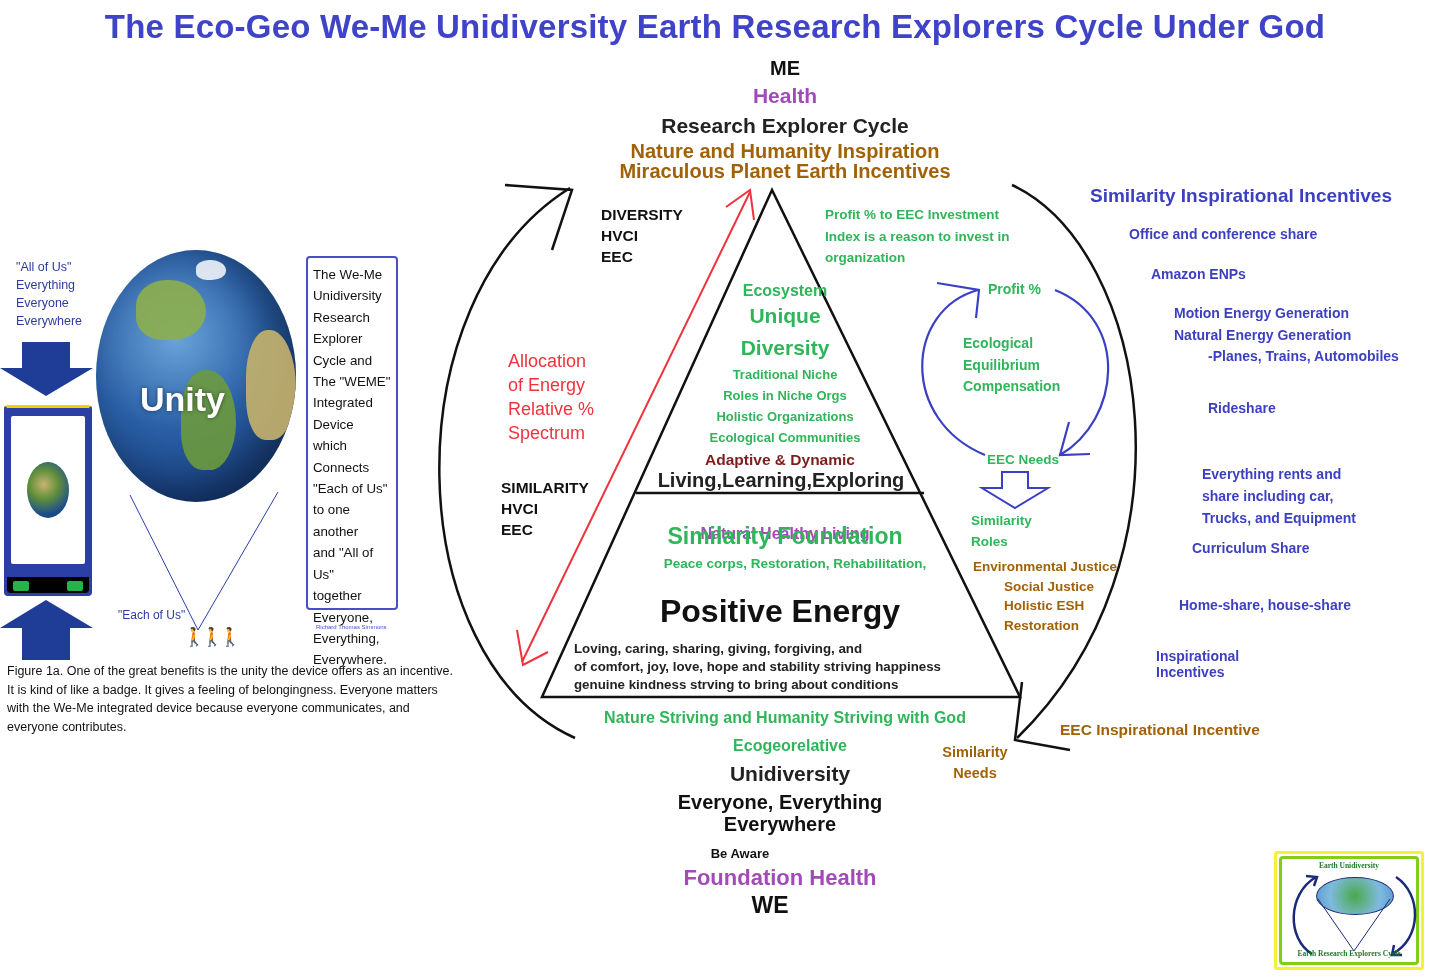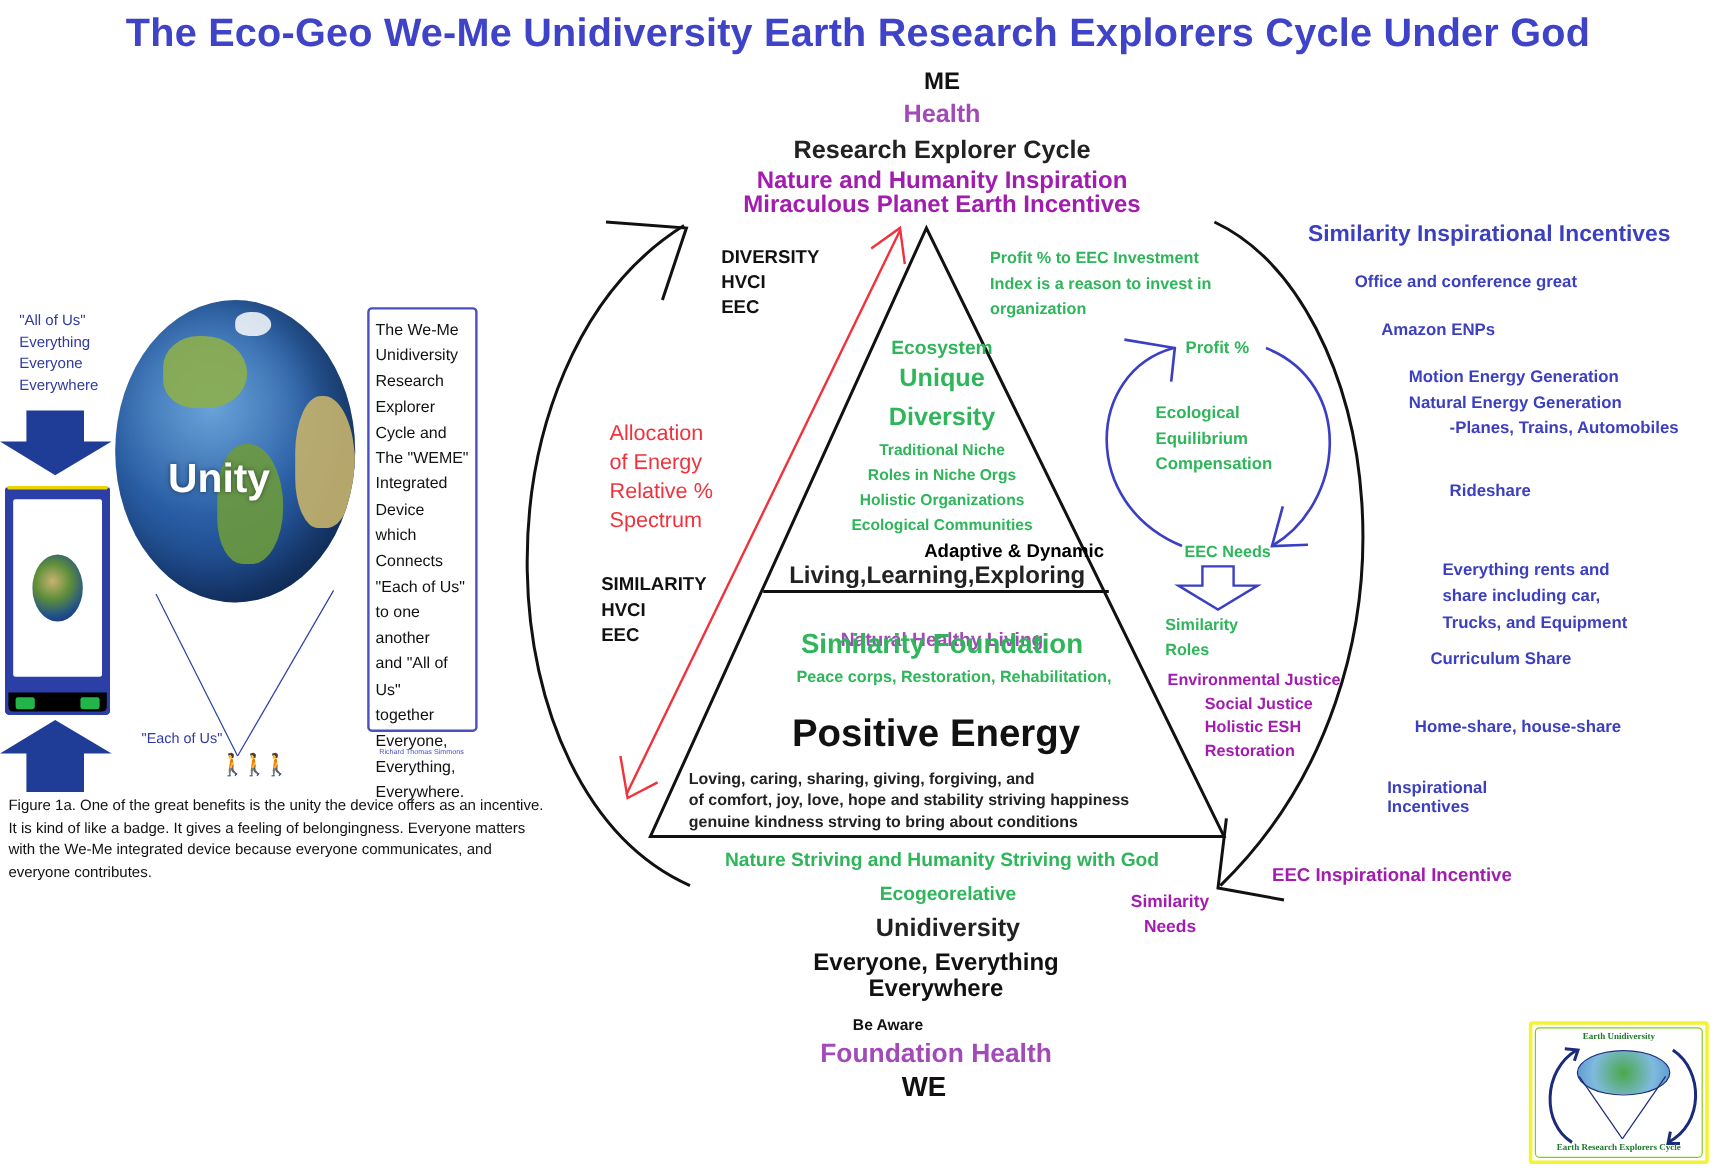--- a/index.html
+++ b/index.html
@@ -1,20 +1,20 @@
 <!DOCTYPE html>
 <html><head>
 <meta charset="utf-8">
 <style>
   html, body { margin: 0; padding: 0; background: #ffffff; }
   body { width: 1430px; height: 976px; position: relative; overflow: hidden; font-family: "Liberation Sans", sans-serif; }
   .abs { position: absolute; }
   .title { left: 0; top: 8px; width: 1430px; text-align: center; font-weight: bold; font-size: 33px; color: #3f43c7; letter-spacing: 0.2px; }
   .center { text-align: center; }
-  .green { color: #a21caf; }
+  .green { color: #a16207; }
   .green2 { color: #2fb55a; }
   .purple { color: #a24ab8; }
   .blue { color: #3c3fc0; }
   .red { color: #f0323c; }
   svg.layer { position: absolute; left: 0; top: 0; width: 1430px; height: 976px; pointer-events: none; }
   
   .allofus { left: 16px; top: 258px; font-size: 12.5px; color: #2e3aa0; line-height: 18px; }
   .phone { left: 4px; top: 405px; width: 82px; height: 185px; border: 3px solid #2b3fa6; border-top: 3px solid #e9d400; border-radius: 4px; background: #2b3fa6; }
   .phone-screen { position: absolute; left: 4px; top: 8px; width: 74px; height: 148px; background: #fff; border-radius: 2px; }
   .phone-bar { position: absolute; left: 0; bottom: 0; width: 82px; height: 16px; background: #000; border-radius: 0 0 4px 4px; }
@@ -33,21 +33,21 @@
   .health { left: 600px; top: 84px; width: 370px; font-size: 21px; font-weight: bold; }
   .rec { left: 560px; top: 114px; width: 450px; font-size: 21px; font-weight: bold; color: #222; }
   .nh { left: 520px; top: 141px; width: 530px; font-size: 20px; font-weight: bold; line-height: 20px; }
   .div-lab { left: 601px; top: 204px; font-size: 15.5px; font-weight: bold; color: #111; line-height: 21px; }
   .sim-lab { left: 501px; top: 477px; font-size: 15.5px; font-weight: bold; color: #111; line-height: 21px; }
   .alloc { left: 508px; top: 317px; font-size: 18px; font-weight: normal; line-height: 24px; margin-top: 32px; }
   .tri-top { left: 640px; top: 282px; width: 290px; }
   .eco { font-size: 16px; font-weight: bold; }
   .uniq { font-size: 21px; font-weight: bold; line-height: 32px; }
   .tn { font-size: 13px; font-weight: bold; line-height: 21px; }
-  .adapt { left: 640px; top: 451px; width: 280px; font-size: 15.5px; font-weight: bold; color: #000000; text-align: right; }
+  .adapt { left: 640px; top: 451px; width: 280px; font-size: 15.5px; font-weight: bold; color: #7f1d1d; }
   .lle { left: 640px; top: 469px; width: 282px; font-size: 20px; font-weight: bold; color: #222; }
   .nhl { left: 600px; top: 525px; width: 370px; font-size: 16px; font-weight: bold; }
   .simf { left: 580px; top: 523px; width: 410px; font-size: 23px; font-weight: bold; }
   .peace { left: 580px; top: 553px; width: 430px; font-size: 13.5px; font-weight: bold; line-height: 21px; }
   .pos { left: 580px; top: 593px; width: 400px; font-size: 32px; font-weight: bold; color: #111; }
   .loving { left: 574px; top: 640px; width: 440px; font-size: 13.3px; font-weight: bold; color: #222; line-height: 18px; }
   .striving { left: 560px; top: 709px; width: 450px; font-size: 16px; font-weight: bold; }
   .ecogeo { left: 640px; top: 737px; width: 300px; font-size: 16px; font-weight: bold; }
   .unid { left: 630px; top: 762px; width: 320px; font-size: 21px; font-weight: bold; color: #222; }
   .eee { left: 620px; top: 791px; width: 320px; font-size: 20px; font-weight: bold; color: #111; line-height: 22px; }
@@ -61,21 +61,21 @@
   .eecneeds { left: 987px; top: 452px; font-size: 13.5px; font-weight: bold; }
   .simroles { left: 971px; top: 510px; font-size: 13.5px; font-weight: bold; line-height: 21px; }
   .envj { left: 973px; top: 557px; font-size: 13.5px; font-weight: bold; line-height: 19.5px; }
   .simneeds { left: 920px; top: 742px; width: 110px; font-size: 14.5px; font-weight: bold; line-height: 21px; }
   
   .sii { left: 1090px; top: 185px; font-size: 19px; font-weight: bold; }
   .r-item { font-size: 14px; font-weight: bold; }
   .amazon { left: 1151px; top: 266px; font-size: 14px; font-weight: bold; }
   .eec-inc { left: 1060px; top: 721px; font-size: 15.5px; font-weight: bold; }
   .thumb { left: 1274px; top: 851px; width: 150px; height: 119px; border: 3px solid #f3f233; box-sizing: border-box; background: #fff; border-radius: 3px; }
-  .thumb-inner { position: absolute; left: 2px; top: 2px; right: 2px; bottom: 2px; border: 1px solid #84cc16; border-radius: 4px; text-decoration: underline; }
+  .thumb-inner { position: absolute; left: 2px; top: 2px; right: 2px; bottom: 2px; border: 3px solid #84cc16; border-radius: 4px; text-decoration: underline; }
   .thumb-t1 { position: absolute; left: 0; top: 2px; width: 100%; text-align: center; font-family: "Liberation Serif", serif; font-size: 7.5px; font-weight: bold; color: #1c7a2a; }
   .thumb-t2 { position: absolute; left: 0; bottom: 4px; width: 100%; text-align: center; font-family: "Liberation Serif", serif; font-size: 7.5px; font-weight: bold; color: #1c7a2a; }
   .thumb-oval { position: absolute; left: 34px; top: 18px; width: 76px; height: 36px; border-radius: 50%; background: radial-gradient(circle, #4aa84a 0%, #7fbadf 60%, #5a96cc 100%); border: 1px solid #1a2b7a; }
 </style>
 </head>
 <body>
 
 <div class="abs title">The Eco-Geo We-Me Unidiversity Earth Research Explorers Cycle Under God</div>
 
 <svg class="layer" viewBox="0 0 1430 976">
@@ -243,21 +243,21 @@
   <div style="padding-left:31px">Social Justice</div>
   <div style="padding-left:31px">Holistic ESH</div>
   <div style="padding-left:31px">Restoration</div>
 </div>
 <div class="abs simneeds center green">
   <div>Similarity</div>
   <div>Needs</div>
 </div>
 
 <div class="abs sii blue">Similarity Inspirational Incentives</div>
-<div class="abs r-item blue" style="left:1129px; top:226px;">Office and conference great</div>
+<div class="abs r-item blue" style="left:1129px; top:226px;">Office and conference share</div>
 <div class="abs amazon blue">Amazon ENPs</div>
 <div class="abs r-item blue" style="left:1174px; top:303px; line-height:21.5px;">
   <div>Motion Energy Generation</div>
   <div>Natural Energy Generation</div>
   <div style="padding-left:34px">-Planes, Trains, Automobiles</div>
 </div>
 <div class="abs r-item blue" style="left:1208px; top:400px;">Rideshare</div>
 <div class="abs r-item blue" style="left:1202px; top:463px; line-height:22px;">
   <div>Everything rents and</div>
   <div>share including car,</div>

